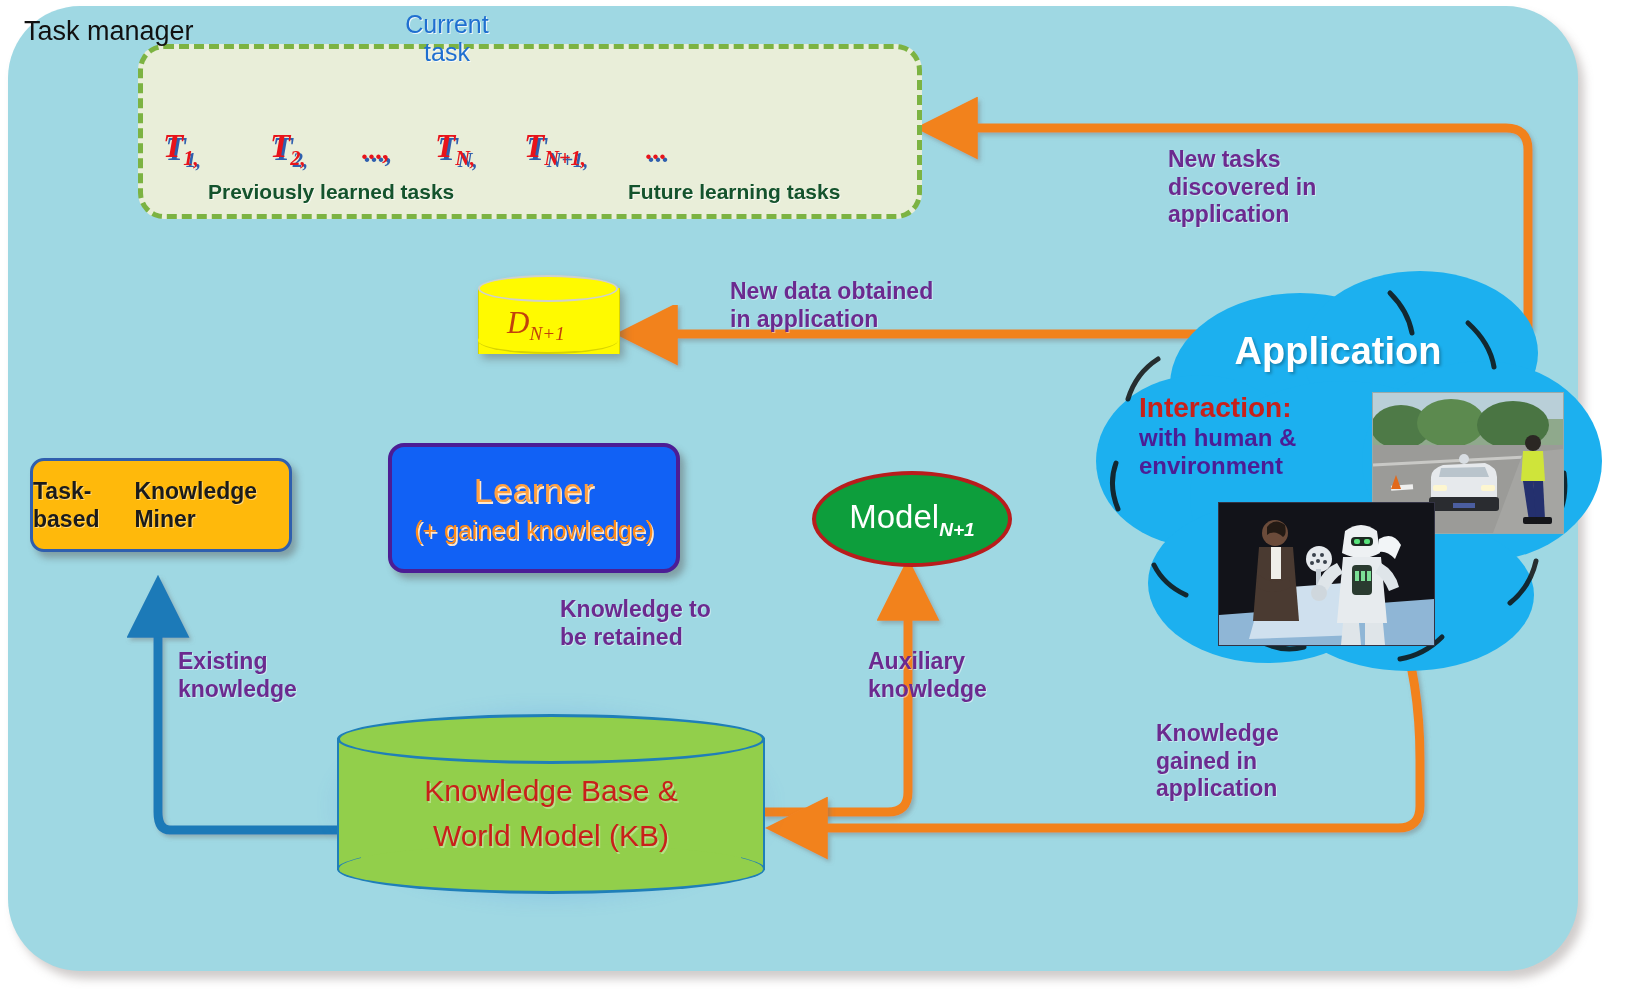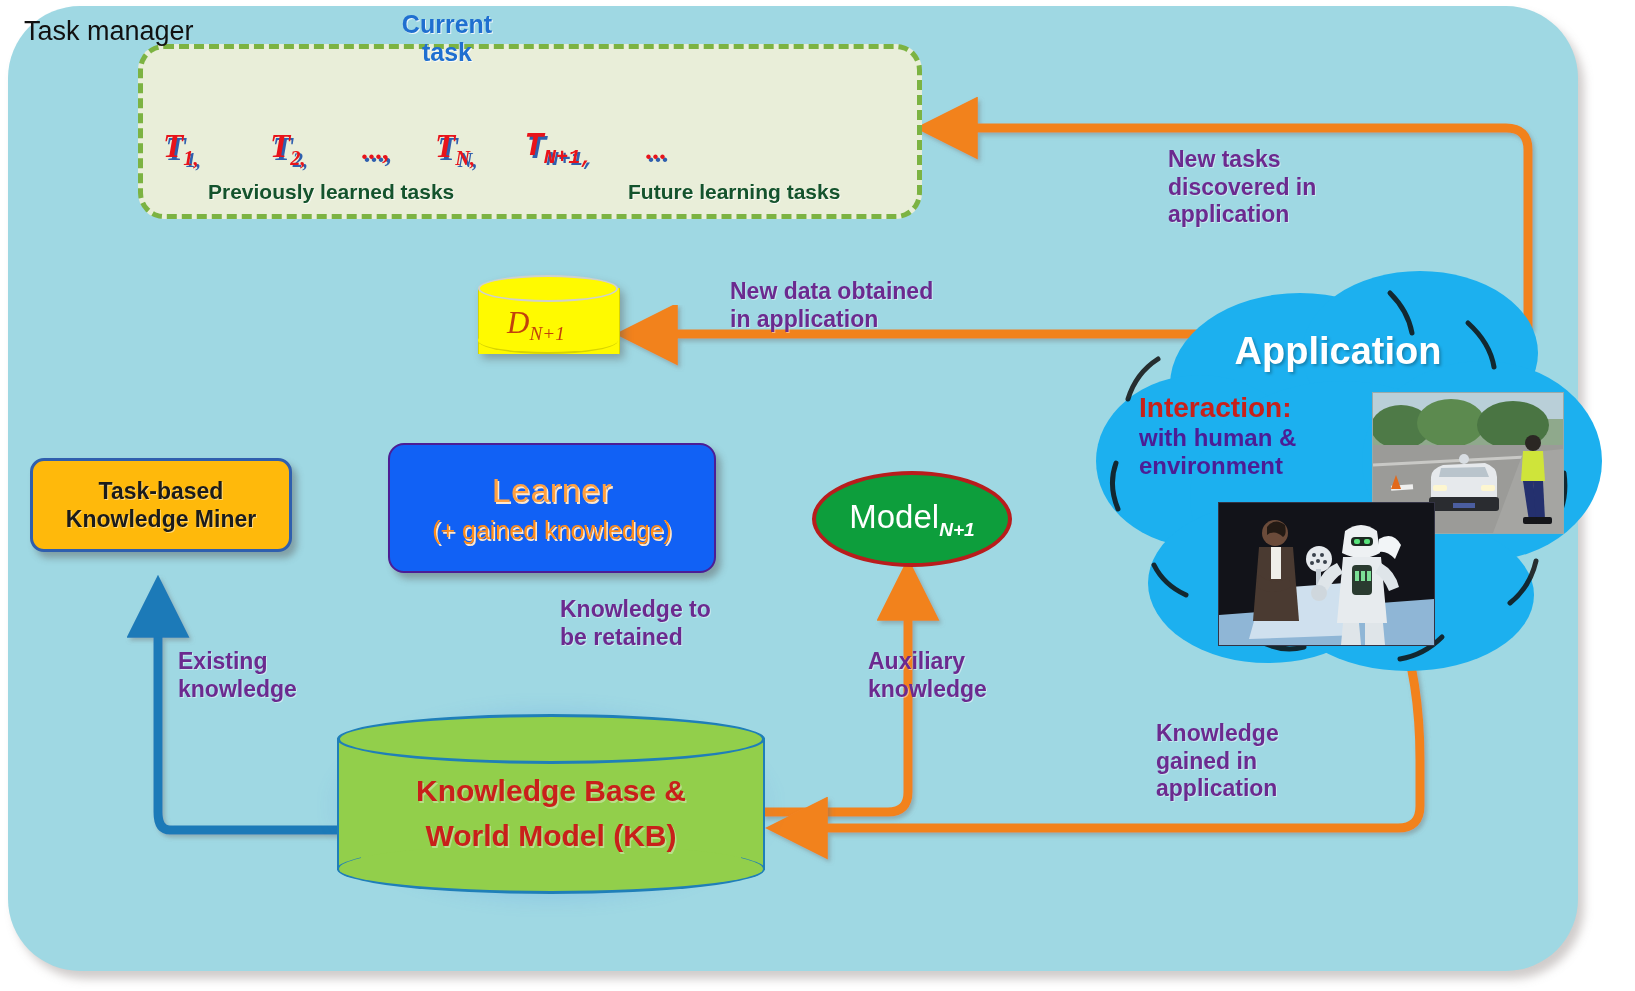--- a/index.html
+++ b/index.html
@@ -41,21 +41,21 @@
     box-sizing: border-box;
   }
   #taskmgr-title {
     position: absolute; left: 24px; top: 16px;
     font-size: 27px; color: #111111;
     font-family: "Liberation Sans", sans-serif;
   }
   #current-task {
     position: absolute; left: 372px; top: 10px;
     width: 150px; text-align: center;
-    font-size: 25px; font-weight: bold; color: #1f6fd0;
+    font-size: 25px; font-weight: normal; color: #1f6fd0;
     line-height: 1.12;
     text-shadow: 1px 1px 0 rgba(255,255,255,0.8);
   }
   .tlabel {
     position: absolute;
     font-size: 33px; font-style: italic; font-weight: bold;
     color: #e8131a;
     text-shadow: 2.5px 2.5px 0 #2f5fae;
     font-family: "Liberation Serif", serif;
     white-space: nowrap;
@@ -103,23 +103,23 @@
     font-size: 31px; font-style: italic;
     color: #c2410c;
     font-family: "Liberation Serif", serif;
     z-index: 3;
   }
   #dcyl .lbl sub { font-size: 0.62em; }
   
   #learner {
     position: absolute;
     left: 388px; top: 443px;
-    width: 328px; height: 130px;
+    width: 292px; height: 130px;
     background: #1161f5;
-    border: 2px solid #4c1d95;
+    border: 4px solid #4c1d95;
     border-radius: 16px;
     box-shadow: 5px 6px 7px rgba(90,90,90,0.45);
     box-sizing: border-box;
     display: flex; flex-direction: column;
     align-items: center; justify-content: center;
   }
   #learner .l1 {
     font-size: 34px; color: #ffa040; font-weight: normal;
     text-shadow: 1.5px 1.5px 0 #ffe8cc;
     letter-spacing: .5px;
@@ -132,21 +132,21 @@
   
   #miner {
     position: absolute;
     left: 30px; top: 458px;
     width: 262px; height: 94px;
     background: #ffb90b;
     border: 3px solid #2f5fae;
     border-radius: 14px;
     box-shadow: 5px 6px 7px rgba(90,90,90,0.45);
     box-sizing: border-box;
-    display: flex; flex-direction: column;
+    display: flex; flex-direction: row;
     align-items: center; justify-content: center;
     line-height: 1.22;
   }
   #miner span {
     font-size: 23px; font-weight: bold; color: #1b1b1b;
     text-shadow: 1px 1px 0 rgba(255,255,255,0.45);
   }
   
   #model {
     position: absolute;
@@ -162,21 +162,21 @@
     font-size: 33px; color: #ffffff;
     font-family: "Liberation Sans", sans-serif;
   }
   #model .txt sub {
     font-size: 0.58em; font-style: italic; font-weight: bold;
   }
   
   #kb {
     position: absolute;
     left: 337px; top: 714px;
-    width: 428px; height: 182px; font-weight: bold;
+    width: 428px; height: 182px;
   }
   #kb .glow {
     position: absolute; left: -14px; top: -14px;
     width: 456px; height: 210px;
     background: radial-gradient(ellipse at center, rgba(40,110,235,0.55) 0%, rgba(40,110,235,0.0) 72%);
     filter: blur(6px);
   }
   #kb .body {
     position: absolute; left: 0; top: 24px;
     width: 428px; height: 132px;
@@ -415,21 +415,21 @@
   </div>
   <div class="tlabel" style="left:270px; top:128px;">
     <span>T</span><sub>2,</sub>
   </div>
   <div class="tlabel" style="left:362px; top:134px; font-size:28px;">
     <span>...,</span>
   </div>
   <div class="tlabel" style="left:435px; top:128px;">
     <span>T</span><sub>N,</sub>
   </div>
-  <div class="tlabel" style="left:524px; top:128px;font-family:Liberation Mono, monospace;">
+  <div class="tlabel" style="left:524px; top:128px;">
     <span>T</span><sub>N+1,</sub>
   </div>
   <div class="tlabel" style="left:646px; top:134px; font-size:28px;">
     <span>...</span>
   </div>
 
   <div class="tcap" style="left:208px; top:180px;">Previously learned tasks</div>
   <div class="tcap" style="left:628px; top:180px;">Future learning tasks</div>
 
   <div id="dcyl">

